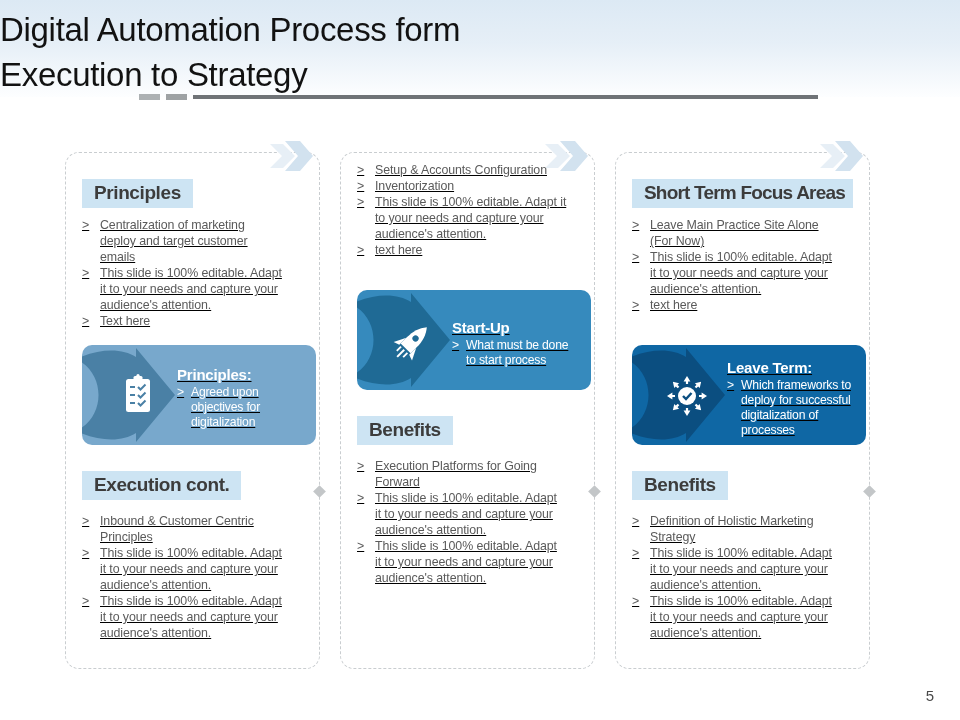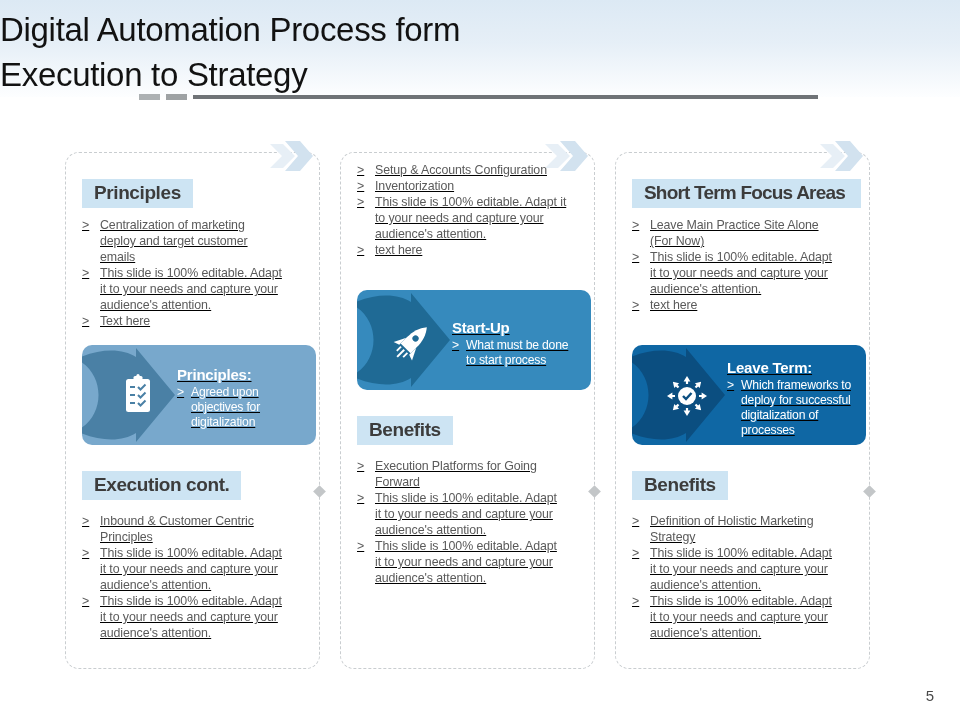--- a/index.html
+++ b/index.html
@@ -22,21 +22,21 @@
     border:1px dashed #c9cdd0; border-radius:14px; }
 
   .chevrons { position:absolute; top:-12px; right:5px; width:48px; height:30px; }
 
   .diamond { position:absolute; right:-5px; top:334px; width:9px; height:9px;
     background:#c3c6c8; transform:rotate(45deg); }
 
   .hdr { display:inline-block; margin:26px 0 0 16px; padding:3px 12px 4px 12px;
     background:#cde4f3; color:#3c3c3c; font-size:19px; font-weight:bold;
     letter-spacing:-0.4px; white-space:nowrap; }
-  .col3 .hdr-top { padding-right:16px; letter-spacing:-0.8px; }
+  .col3 .hdr-top { padding-right:8px; letter-spacing:-0.8px; }
 
   .blist { margin:9px 8px 0 16px; height:120px; overflow:visible; list-style:none; }
   .blist li { display:flex; color:#5a5a5a; font-size:12.4px; line-height:16px; }
   .mk { width:18px; flex:none; }
   .bt { white-space:pre; letter-spacing:-0.1px; }
 
   .banner { margin:8px 3px 0 16px; height:100px; border-radius:10px;
     background:var(--banner-bg); display:flex; overflow:hidden; color:#fff; }
   .banner svg.arrow-svg { flex:none; }
   .arrow-shape { fill:var(--banner-arrow); }

